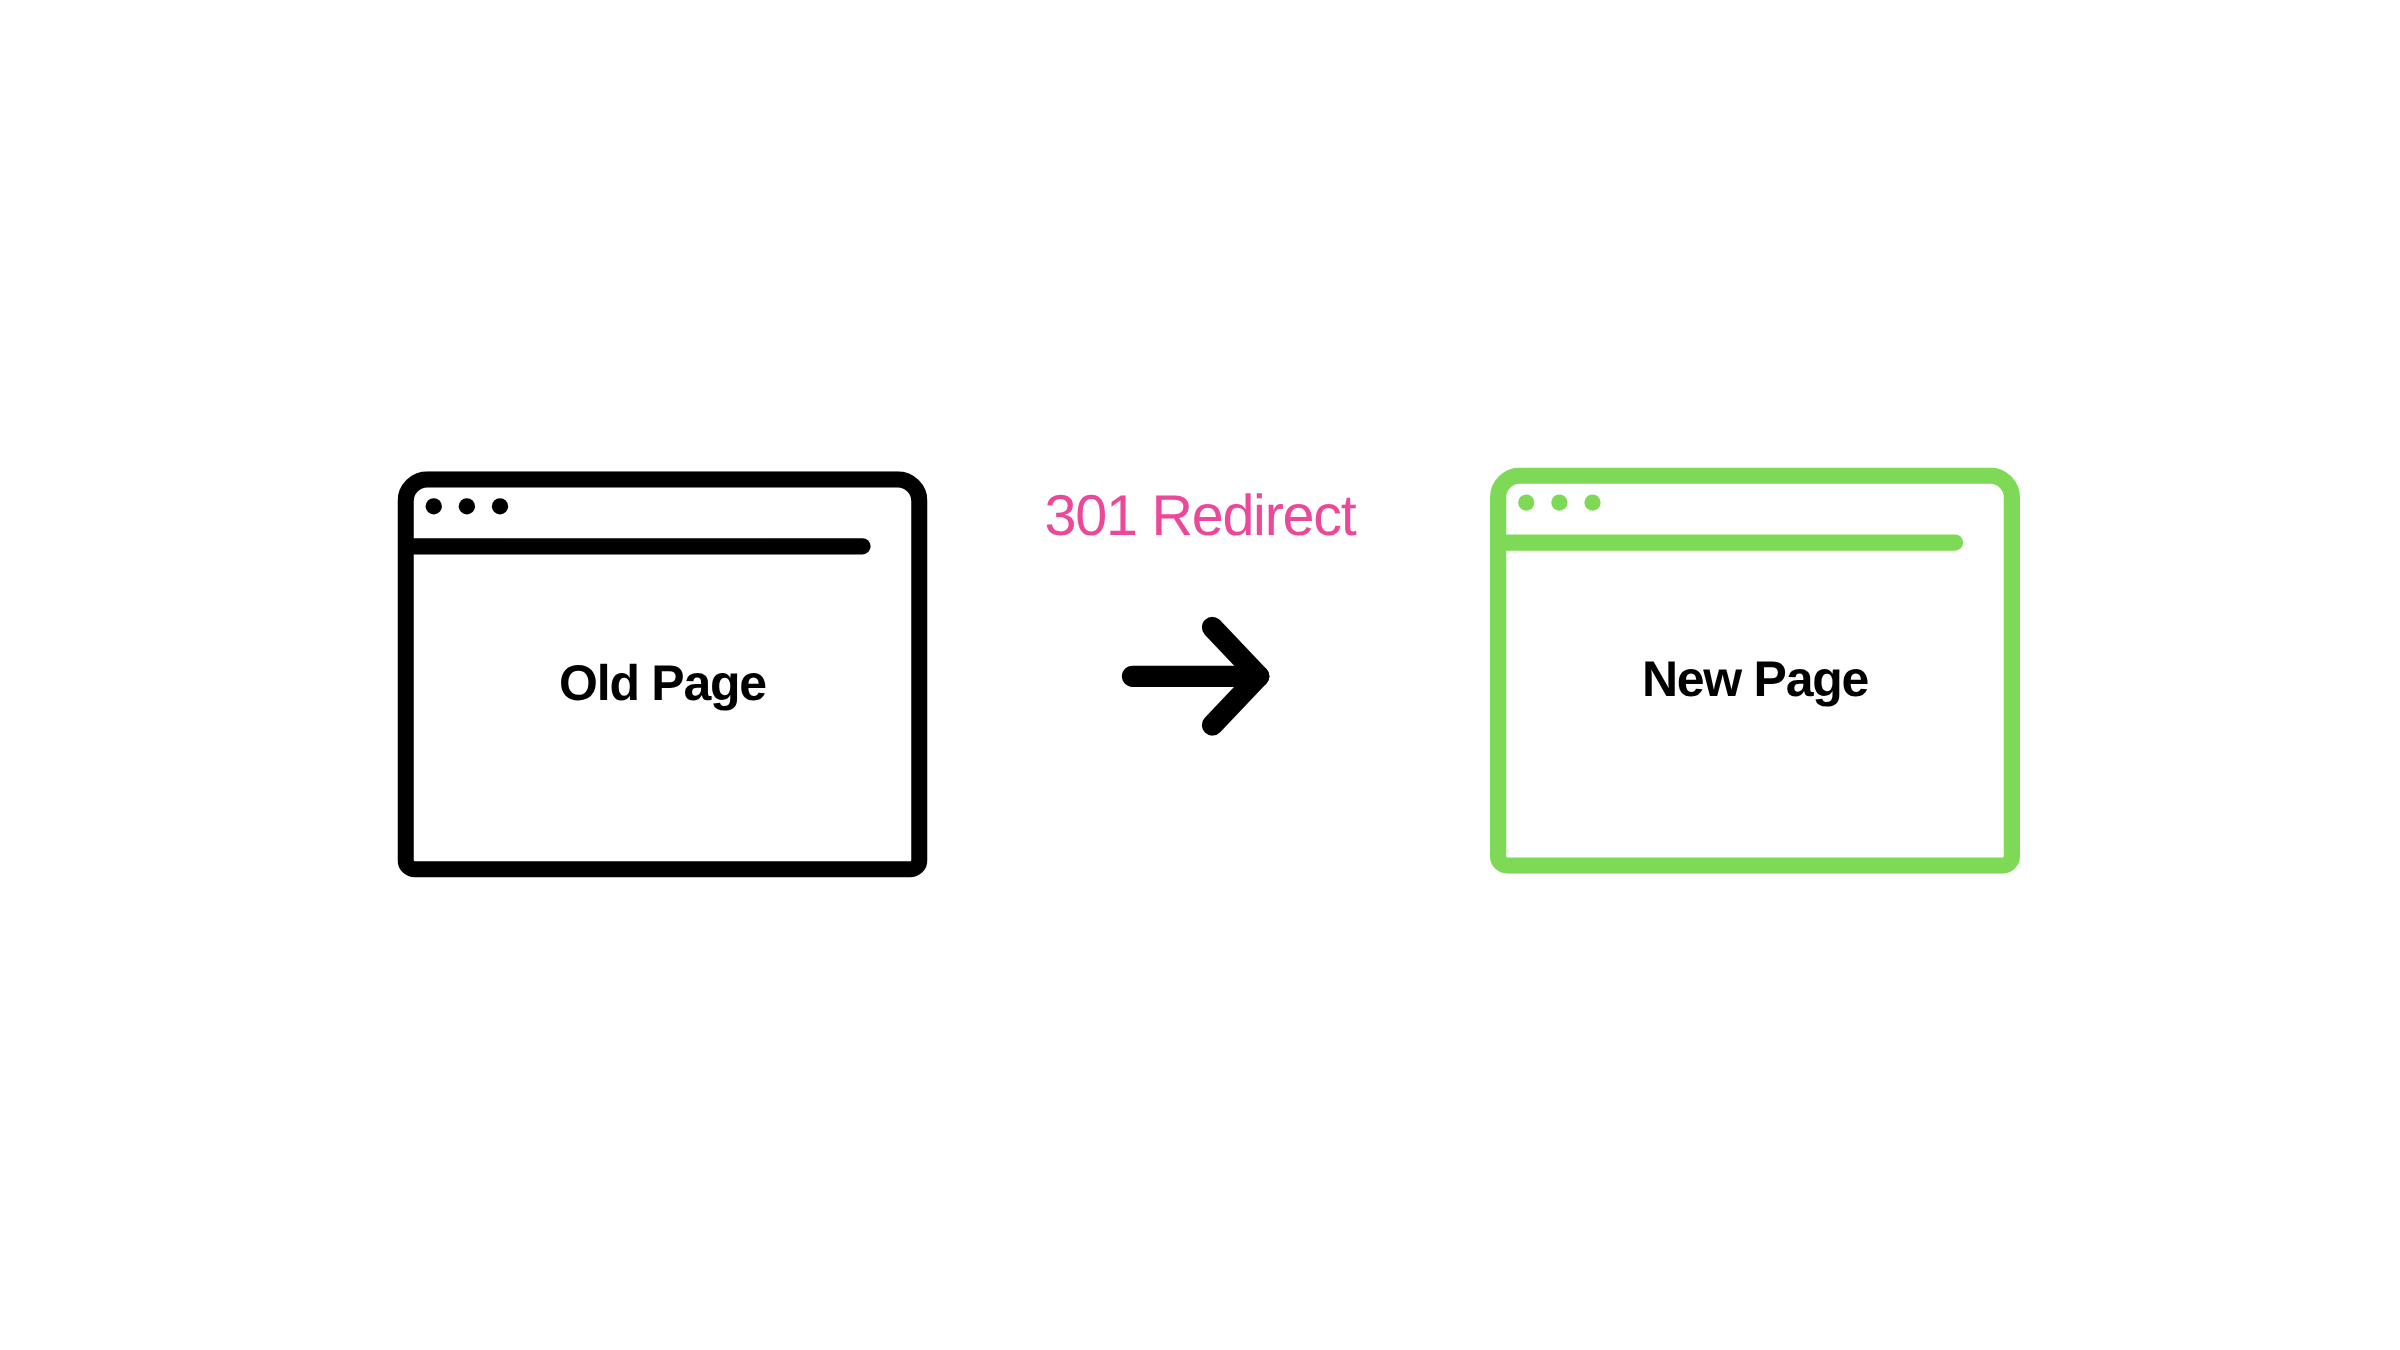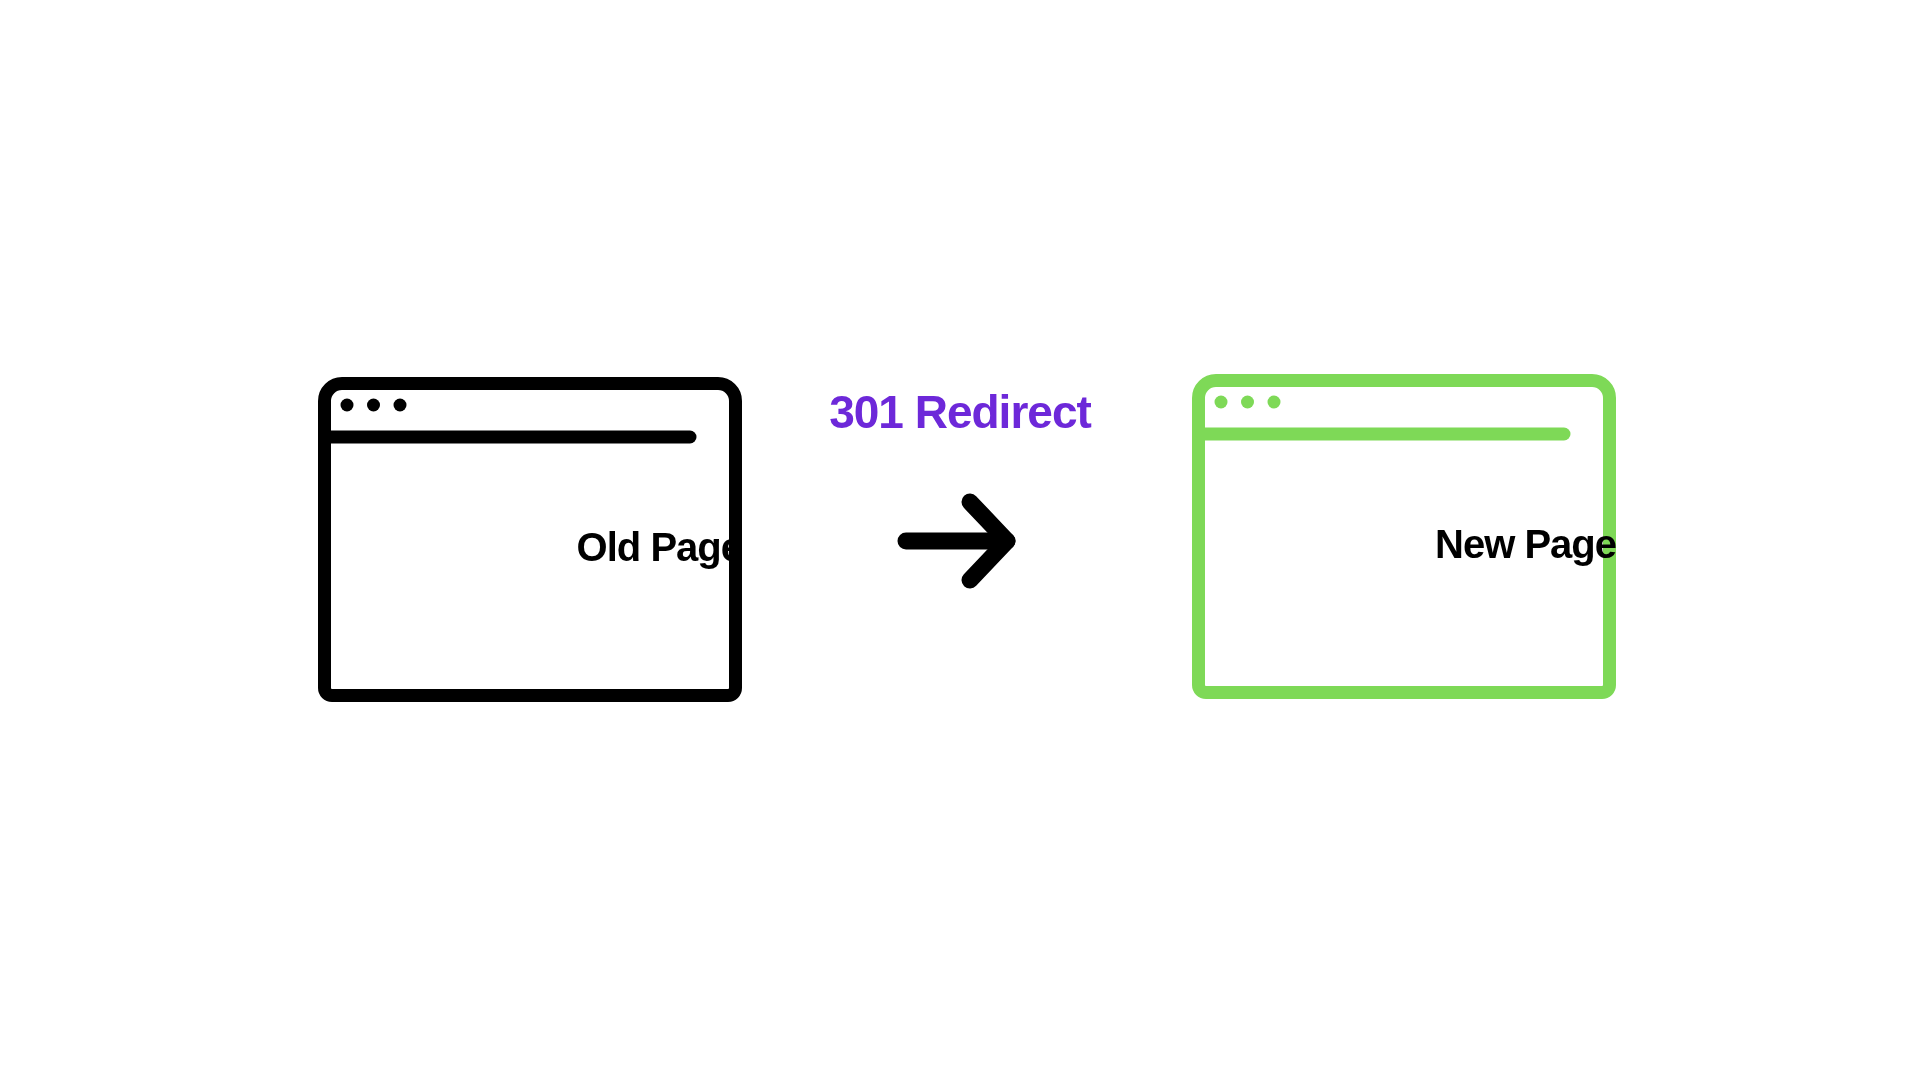--- a/index.html
+++ b/index.html
@@ -16,21 +16,21 @@
     height: 1080px;
     background: #ffffff;
     overflow: hidden;
   }
   .browser-window {
     position: absolute;
     width: 424px;
     height: 325px;
     display: flex;
     align-items: center;
-    justify-content: flex-end;
+    justify-content: center;
   }
   .browser-window svg {
     position: absolute;
     left: 0;
     top: 0;
     width: 100%;
     height: 100%;
     display: block;
   }
   .window-old {
@@ -53,23 +53,23 @@
     white-space: nowrap;
     padding-top: 14px; 
   }
   .redirect-title {
     position: absolute;
     left: 710px;
     top: 388px;
     width: 500px;
     text-align: center;
     font-size: 46px;
-    font-weight: 700;
+    font-weight: 400;
     letter-spacing: -1px;
-    color: #6d28d9;
+    color: #ec4899;
     line-height: 48px;
     white-space: nowrap;
   }
   .redirect-arrow {
     position: absolute;
     left: 893px;
     top: 493px;
     width: 133px;
     height: 96px;
   }

